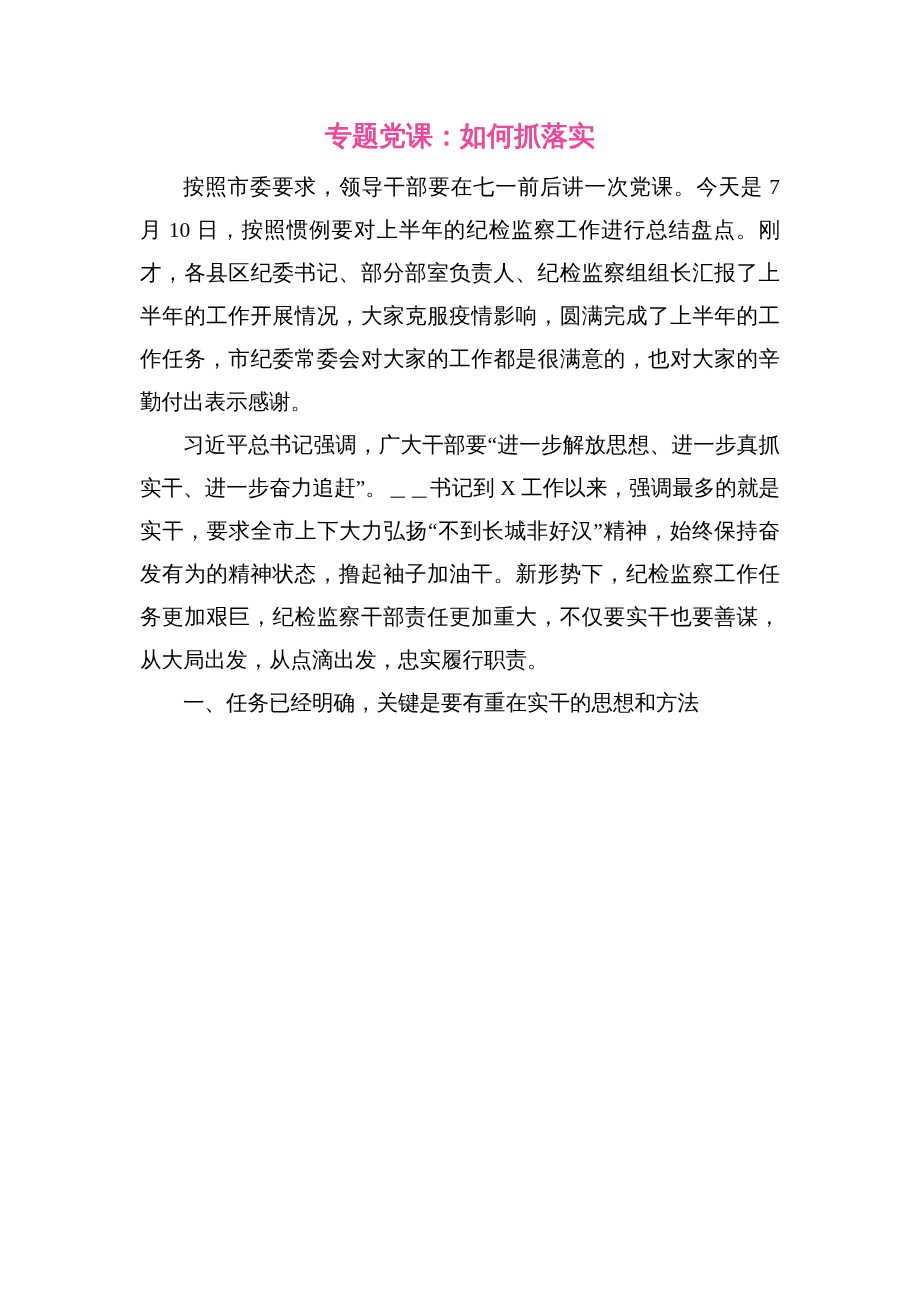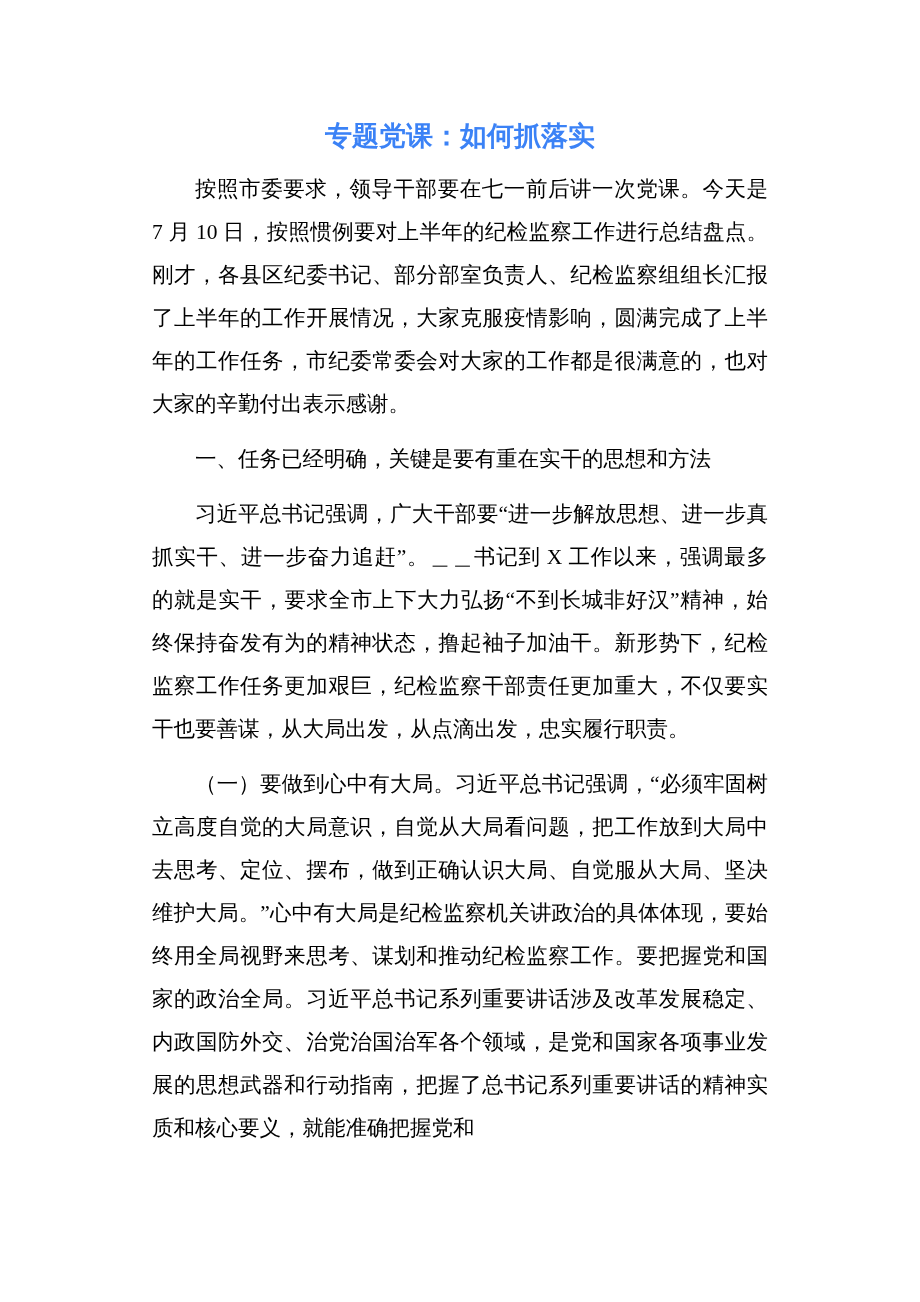--- a/index.html
+++ b/index.html
@@ -18,41 +18,40 @@
   .content {
     padding: 116px 140px 0 140px;
   }
   .doc-title {
     margin: 0 0 10px 0;
     font-family: "Liberation Sans", "DejaVu Sans", sans-serif;
     font-size: 27px;
     line-height: 40px;
     font-weight: bold;
     text-align: center;
-    color: #3b82f6;
+    color: #ec4899;
   }
   .para {
-    margin: 12px;
+    margin: 0;
     font-size: 21.5px;
     line-height: 43px;
     color: #000000;
     text-align: justify;
     text-justify: inter-ideograph;
     text-indent: 2em;
   }
 </style>
 </head>
 <body>
 
 <div class="page">
   <div class="content">
     <h1 class="doc-title">专题党课：如何抓落实</h1>
 
     <p class="para">按照市委要求，领导干部要在七一前后讲一次党课。今天是 7 月 10 日，按照惯例要对上半年的纪检监察工作进行总结盘点。刚才，各县区纪委书记、部分部室负责人、纪检监察组组长汇报了上半年的工作开展情况，大家克服疫情影响，圆满完成了上半年的工作任务，市纪委常委会对大家的工作都是很满意的，也对大家的辛勤付出表示感谢。</p>
 
 
+    <p class="para">习近平总书记强调，广大干部要“进一步解放思想、进一步真抓实干、进一步奋力追赶”。＿＿书记到 X 工作以来，强调最多的就是实干，要求全市上下大力弘扬“不到长城非好汉”精神，始终保持奋发有为的精神状态，撸起袖子加油干。新形势下，纪检监察工作任务更加艰巨，纪检监察干部责任更加重大，不仅要实干也要善谋，从大局出发，从点滴出发，忠实履行职责。</p>
+
     <p class="para">一、任务已经明确，关键是要有重在实干的思想和方法</p>
 
-    <p class="para">习近平总书记强调，广大干部要“进一步解放思想、进一步真抓实干、进一步奋力追赶”。＿＿书记到 X 工作以来，强调最多的就是实干，要求全市上下大力弘扬“不到长城非好汉”精神，始终保持奋发有为的精神状态，撸起袖子加油干。新形势下，纪检监察工作任务更加艰巨，纪检监察干部责任更加重大，不仅要实干也要善谋，从大局出发，从点滴出发，忠实履行职责。</p>
-
-    <p class="para">（一）要做到心中有大局。习近平总书记强调，“必须牢固树立高度自觉的大局意识，自觉从大局看问题，把工作放到大局中去思考、定位、摆布，做到正确认识大局、自觉服从大局、坚决维护大局。”心中有大局是纪检监察机关讲政治的具体体现，要始终用全局视野来思考、谋划和推动纪检监察工作。要把握党和国家的政治全局。习近平总书记系列重要讲话涉及改革发展稳定、内政国防外交、治党治国治军各个领域，是党和国家各项事业发展的思想武器和行动指南，把握了总书记系列重要讲话的精神实质和核心要义，就能准确把握党和</p>
   </div>
 </div>
 
 </body></html>

